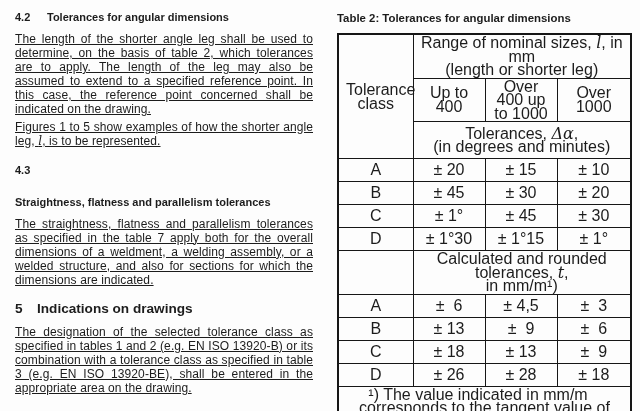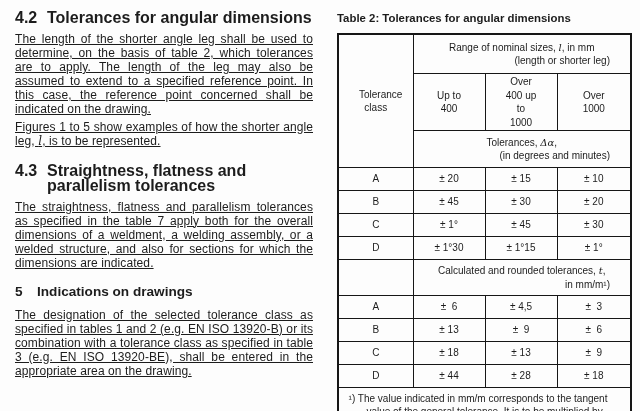--- a/index.html
+++ b/index.html
@@ -6,47 +6,47 @@
   .page{
     position:relative;width:640px;height:411px;background:#fdfdfd;
     font-family:"Liberation Sans","DejaVu Sans",sans-serif;
     color:#1c1c1c;overflow:hidden;
   }
   
   .left-col{position:absolute;left:15px;top:10px;width:298px;}
   .h-sec{display:flex;margin:0 0 7px 0;font-weight:bold;line-height:15px;}
   .h-sec .h-num{flex:0 0 32px;}
   .h-sec.h-one .h-num{flex:0 0 22px;}
-  .h42,.h43{font-size:16px;}
-  .h43{margin-top:15px;}
+  .h42,.h43{font-size:11px;}
+  .h43{margin-top:15px;flex-direction:column;}
   .h5{font-size:13.6px;margin-top:14px;margin-bottom:8px;line-height:16px;}
   .left-col p{
     margin:0 0 3.5px 0;font-size:12px;line-height:14px;
     text-align:justify;letter-spacing:.1px;text-decoration:underline;
   }
   .mvar{font-family:"DejaVu Serif","Liberation Serif",serif;font-style:italic;}
   
   .right-col{position:absolute;left:337px;top:10px;width:294px;}
   .table-title{font-size:11.4px;font-weight:bold;text-align:left;margin:2px 0 9px 0;}
   table.tol{border-collapse:collapse;width:293px;table-layout:fixed;}
   table.tol td{
     border:1.4px solid #161616;text-align:center;vertical-align:middle;
-    font-size:10px;line-height:13.5px;padding:1px 20px;
+    font-size:16px;line-height:13.5px;padding:1px 7px;
   }
   table.tol{border:2.4px solid #161616;}
   td.hr1{height:36px;}
   td.hr2{height:34px;}
   td.hr3{height:34px;}
   td.body-row{height:20px;}
   td.calc-row{height:33px;}
   td.footnote{
     text-align:justify;font-size:11px;line-height:13.8px;
     padding:5px 7px 6px 21px;text-indent:-13px;height:46px;vertical-align:top;
   }
-  .sub{display:block;text-align:right;}
+  .sub{display:block;}
 </style>
 </head>
 <body>
 
 <div class="page">
 
   <div class="left-col">
 
     <div class="h-sec h42">
       <span class="h-num">4.2</span>
@@ -144,21 +144,21 @@
           <td class="body-row">±&nbsp;&nbsp;6</td>
         </tr>
         <tr>
           <td class="body-row">C</td>
           <td class="body-row">± 18</td>
           <td class="body-row">± 13</td>
           <td class="body-row">±&nbsp;&nbsp;9</td>
         </tr>
         <tr>
           <td class="body-row">D</td>
-          <td class="body-row">± 44</td>
+          <td class="body-row">± 26</td>
           <td class="body-row">± 28</td>
           <td class="body-row">± 18</td>
         </tr>
 
         <tr>
           <td colspan="4" class="footnote">¹) The value indicated in mm/m corresponds to the tangent value of the general tolerance. It is to be multiplied by the length, in m, of the shorter leg.</td>
         </tr>
       </tbody>
     </table>
   </div>

